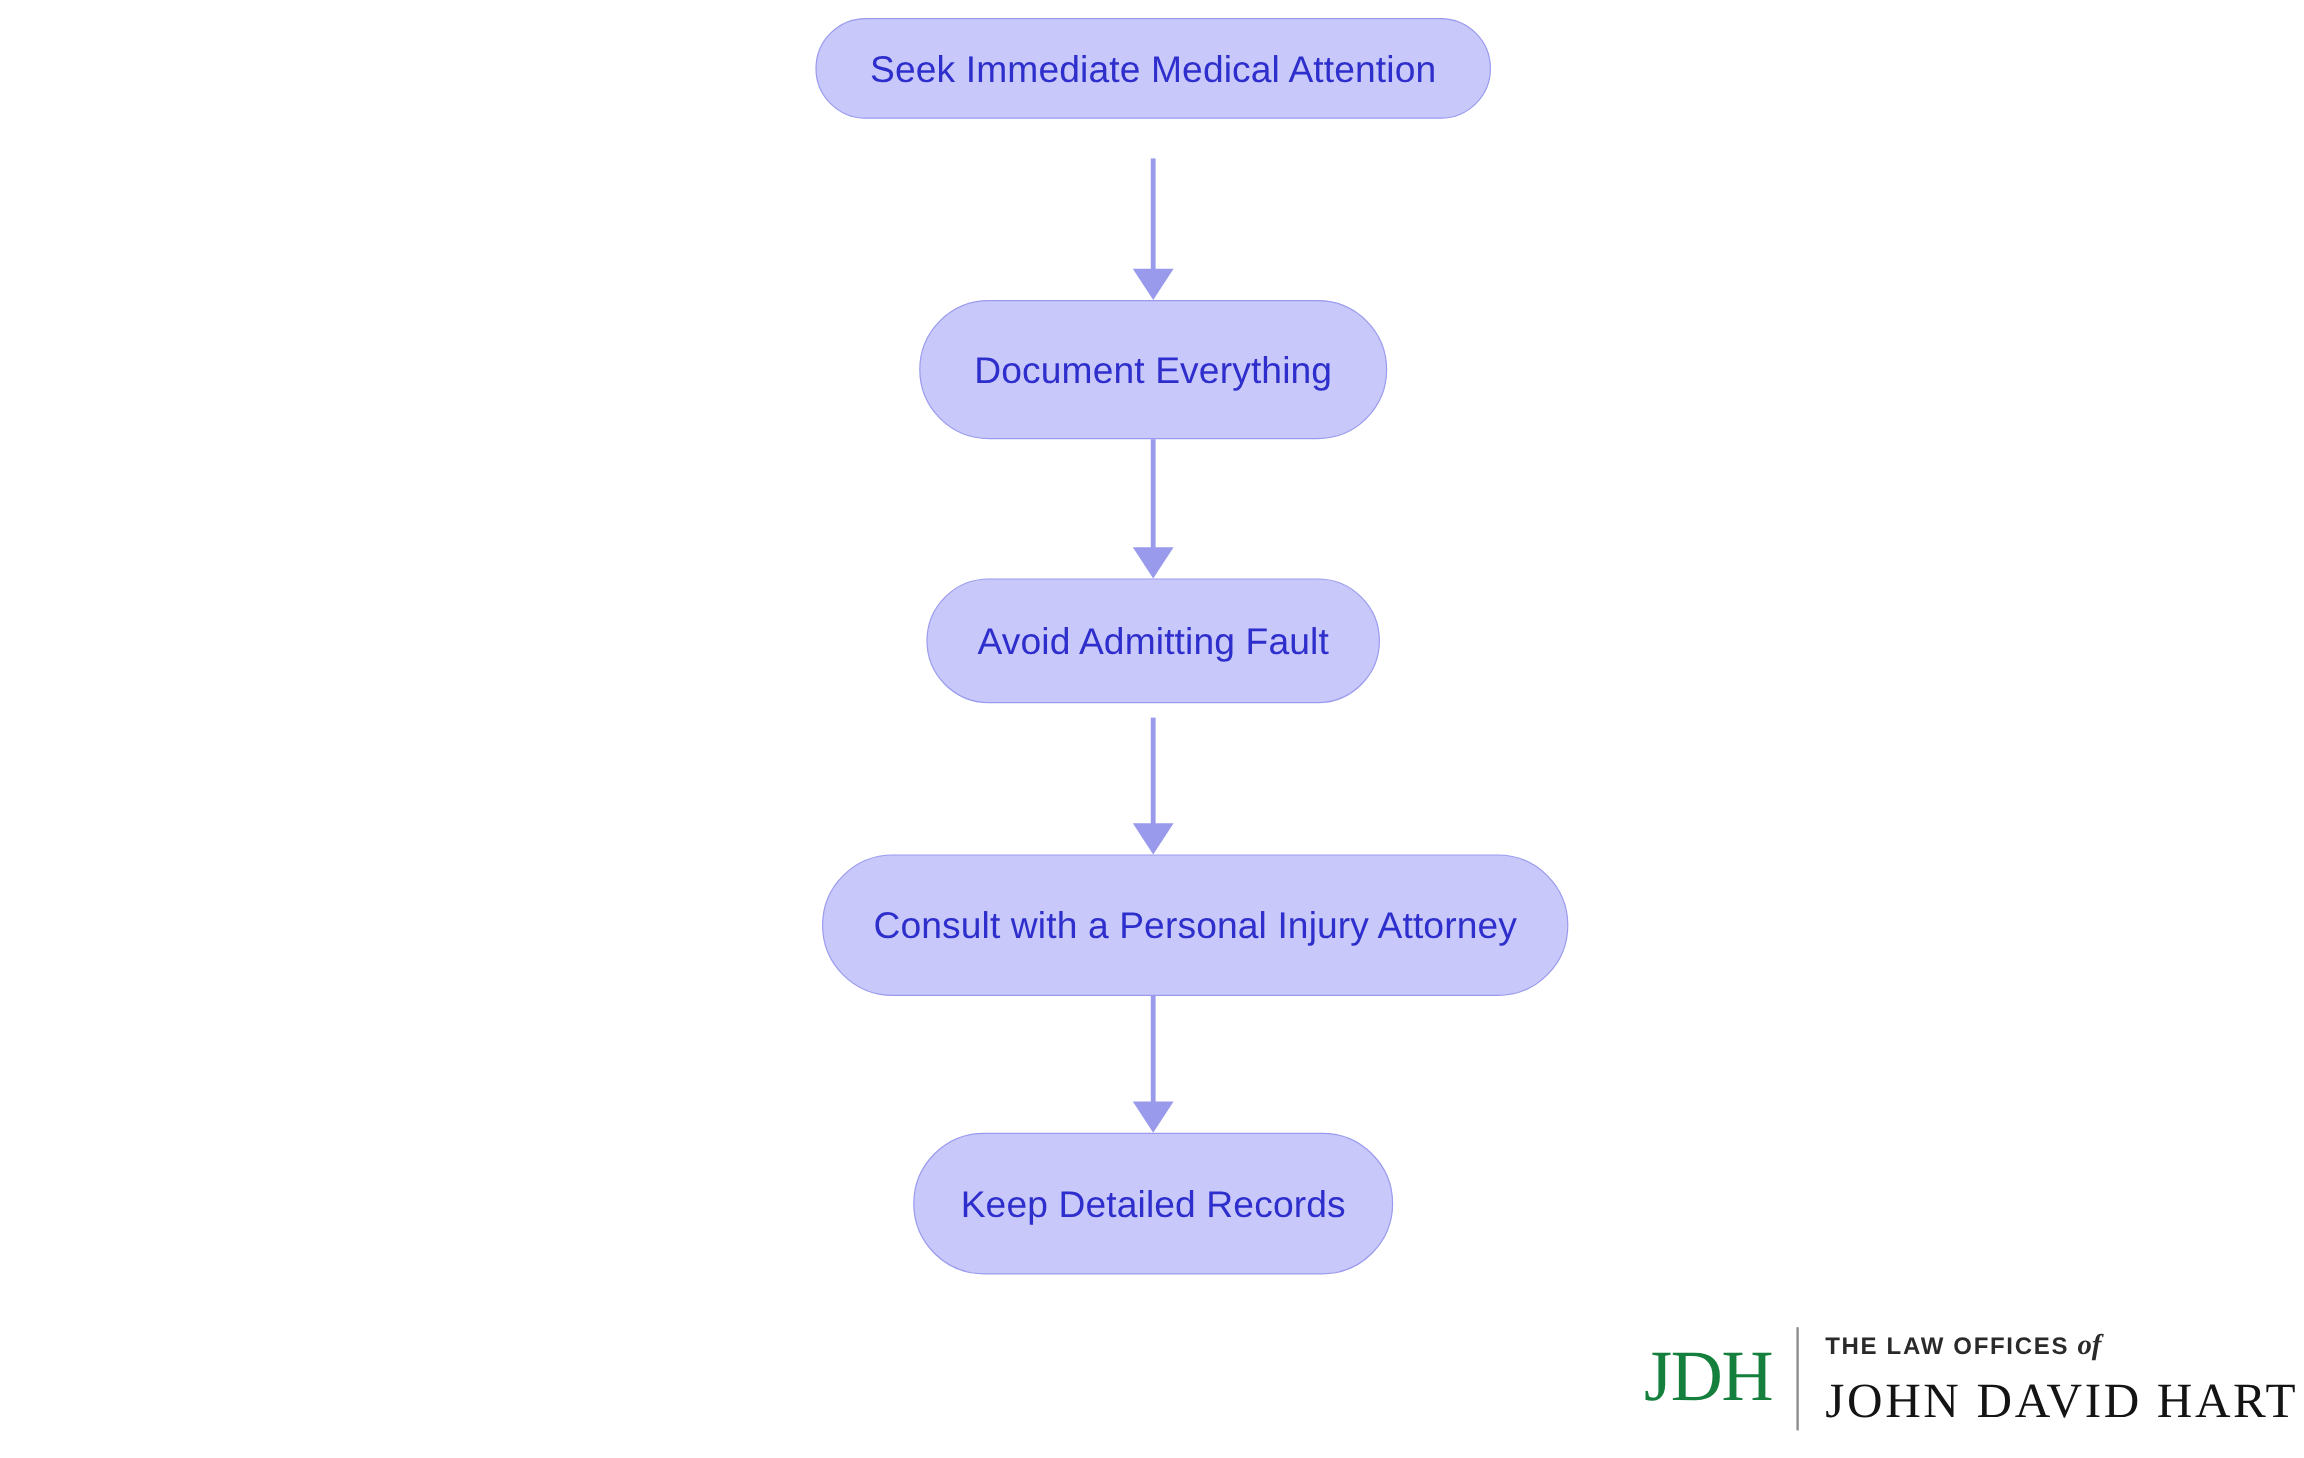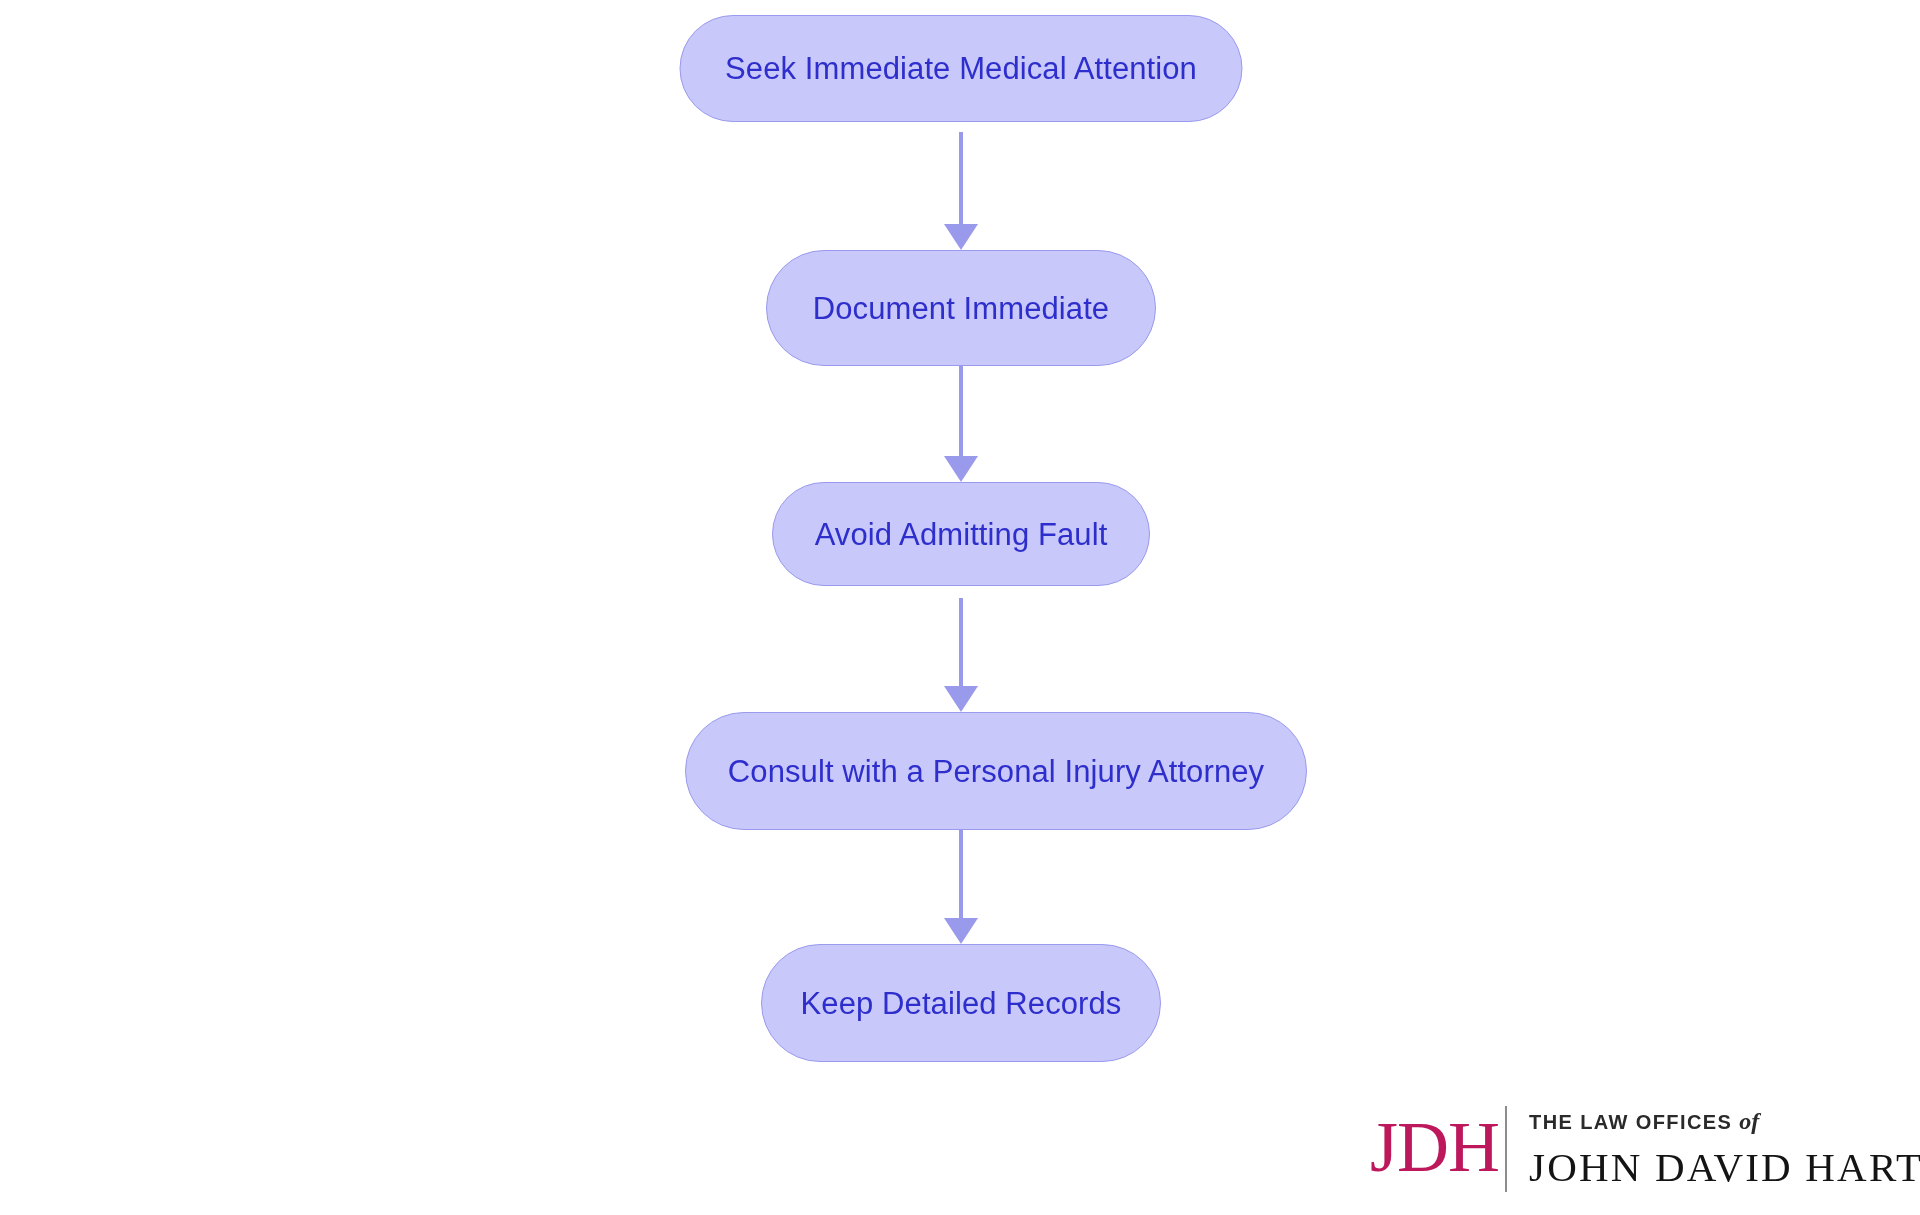--- a/index.html
+++ b/index.html
@@ -75,25 +75,25 @@
 
   
   .logo {
     position: absolute;
     display: flex;
     align-items: center;
     color: #1a1a1a;
   }
   .logo-mark {
     font-family: "Liberation Serif", "DejaVu Serif", serif;
-    font-size: 72px;
+    font-size: 60px;
     line-height: 0.95;
     letter-spacing: -1px;
-    color: #be185d;
-    padding-right: 6px;
+    color: #15803d;
+    padding-right: 20px;
     transform: translateY(-2px);
   }
   .logo-rule {
     width: 2px;
     height: 86px;
     background: #8d8d8d;
     margin-right: 22px;
   }
   .logo-text {
     display: flex;
@@ -124,31 +124,31 @@
     white-space: nowrap;
   }
 </style>
 </head>
 <body>
 
 <div id="canvas">
 
   <div class="flow">
 
-    <div class="node" style="left:961px; top:15px; width:563px; height:107px;justify-content:center;">
+    <div class="node" style="left:961px; top:15px; width:563px; height:84px;justify-content:center;">
       <span class="node-label">Seek Immediate Medical Attention</span>
     </div>
 
     <div class="conn" style="left:961px; top:132px; height:118px;">
       <div class="conn-line"></div>
       <div class="conn-head"></div>
     </div>
 
     <div class="node" style="left:961px; top:250px; width:390px; height:116px;">
-      <span class="node-label">Document Immediate</span>
+      <span class="node-label">Document Everything</span>
     </div>
 
     <div class="conn" style="left:961px; top:366px; height:116px;">
       <div class="conn-line"></div>
       <div class="conn-head"></div>
     </div>
 
     <div class="node" style="left:961px; top:482px; width:378px; height:104px;">
       <span class="node-label">Avoid Admitting Fault</span>
     </div>

